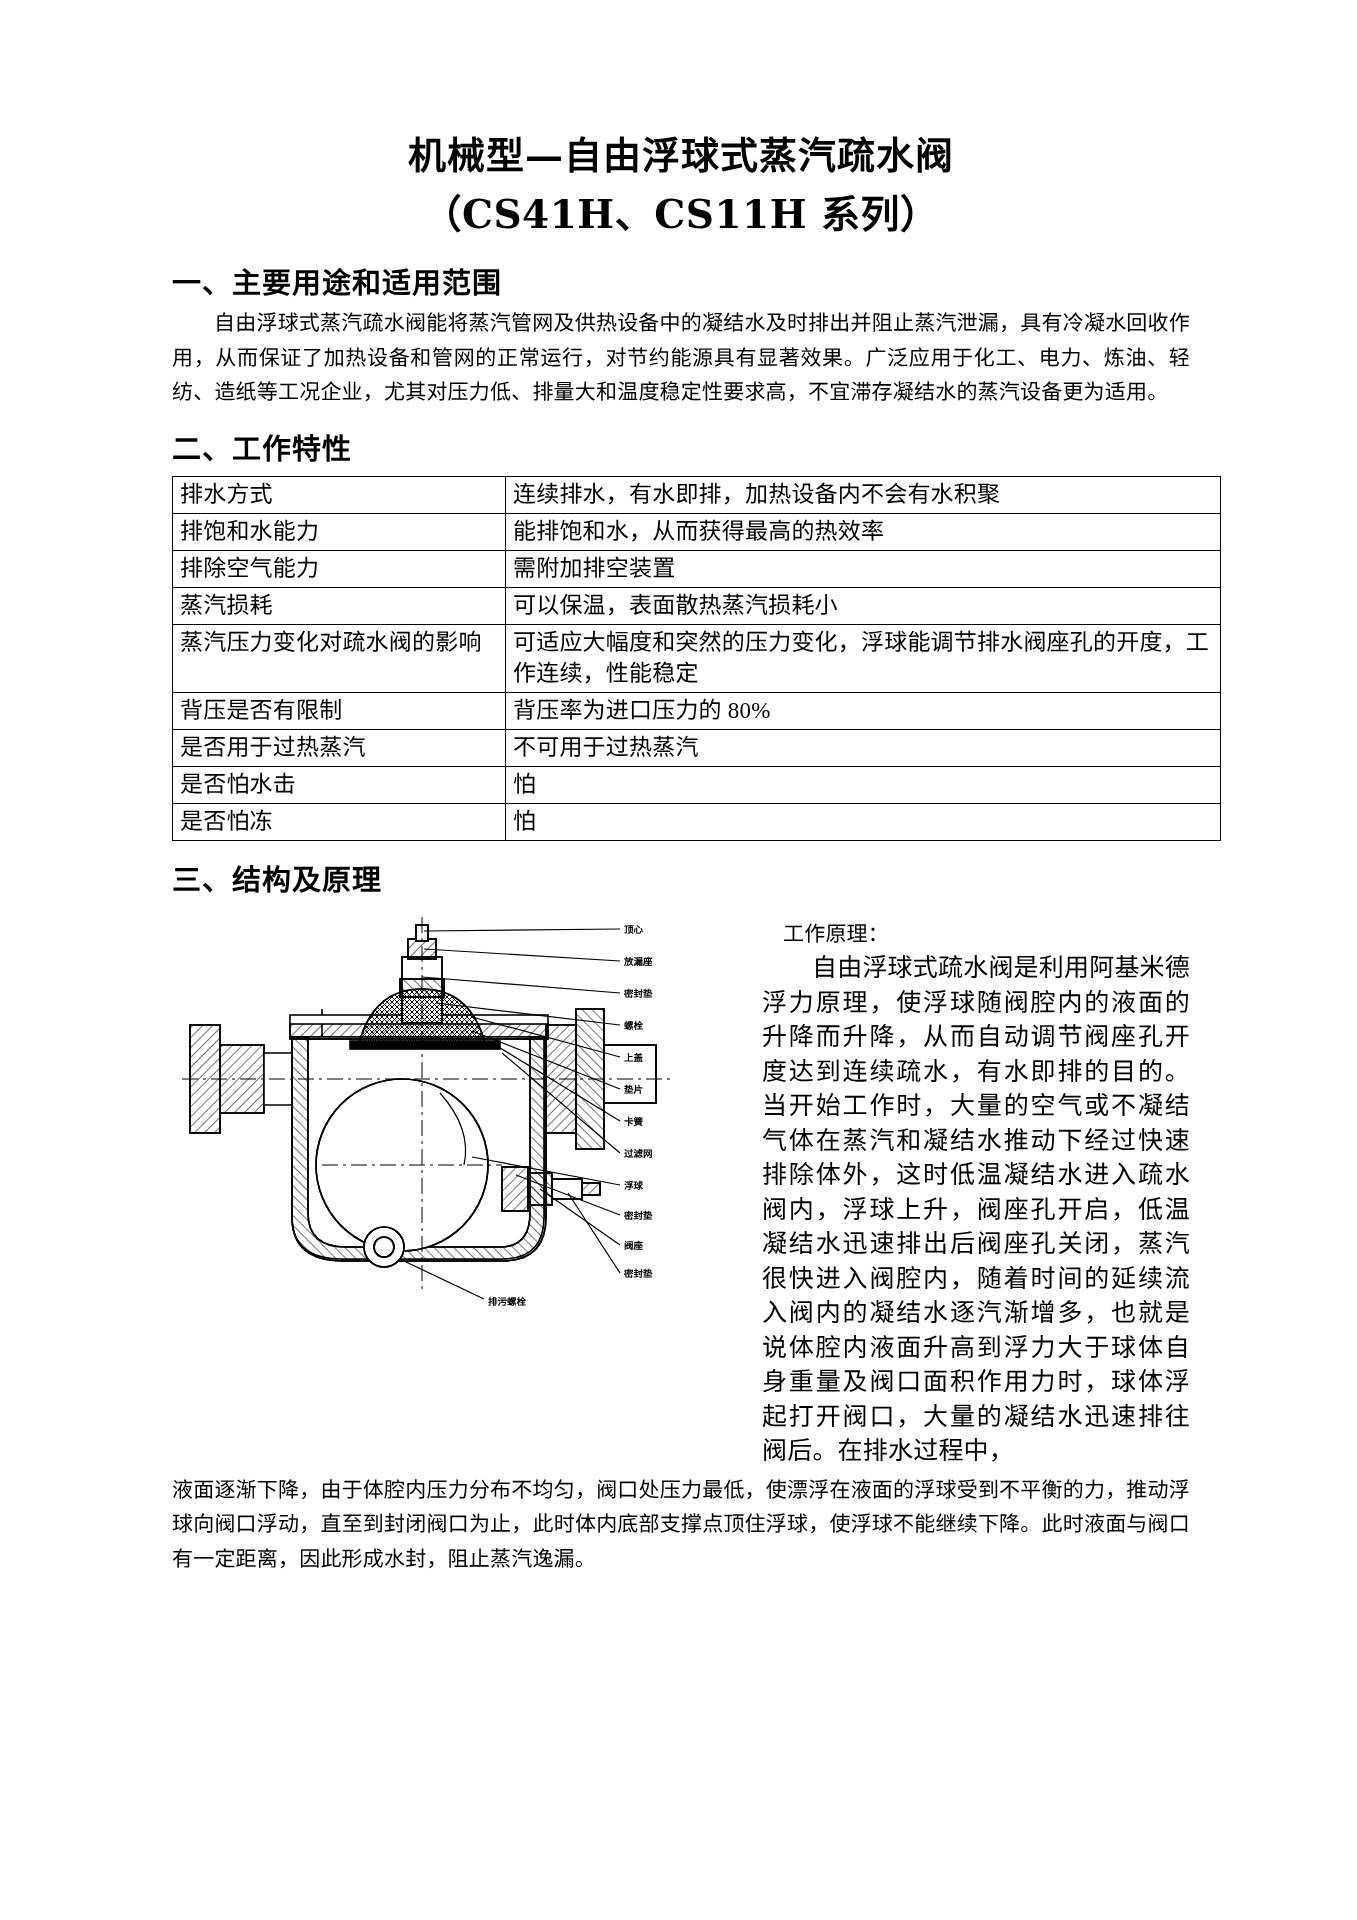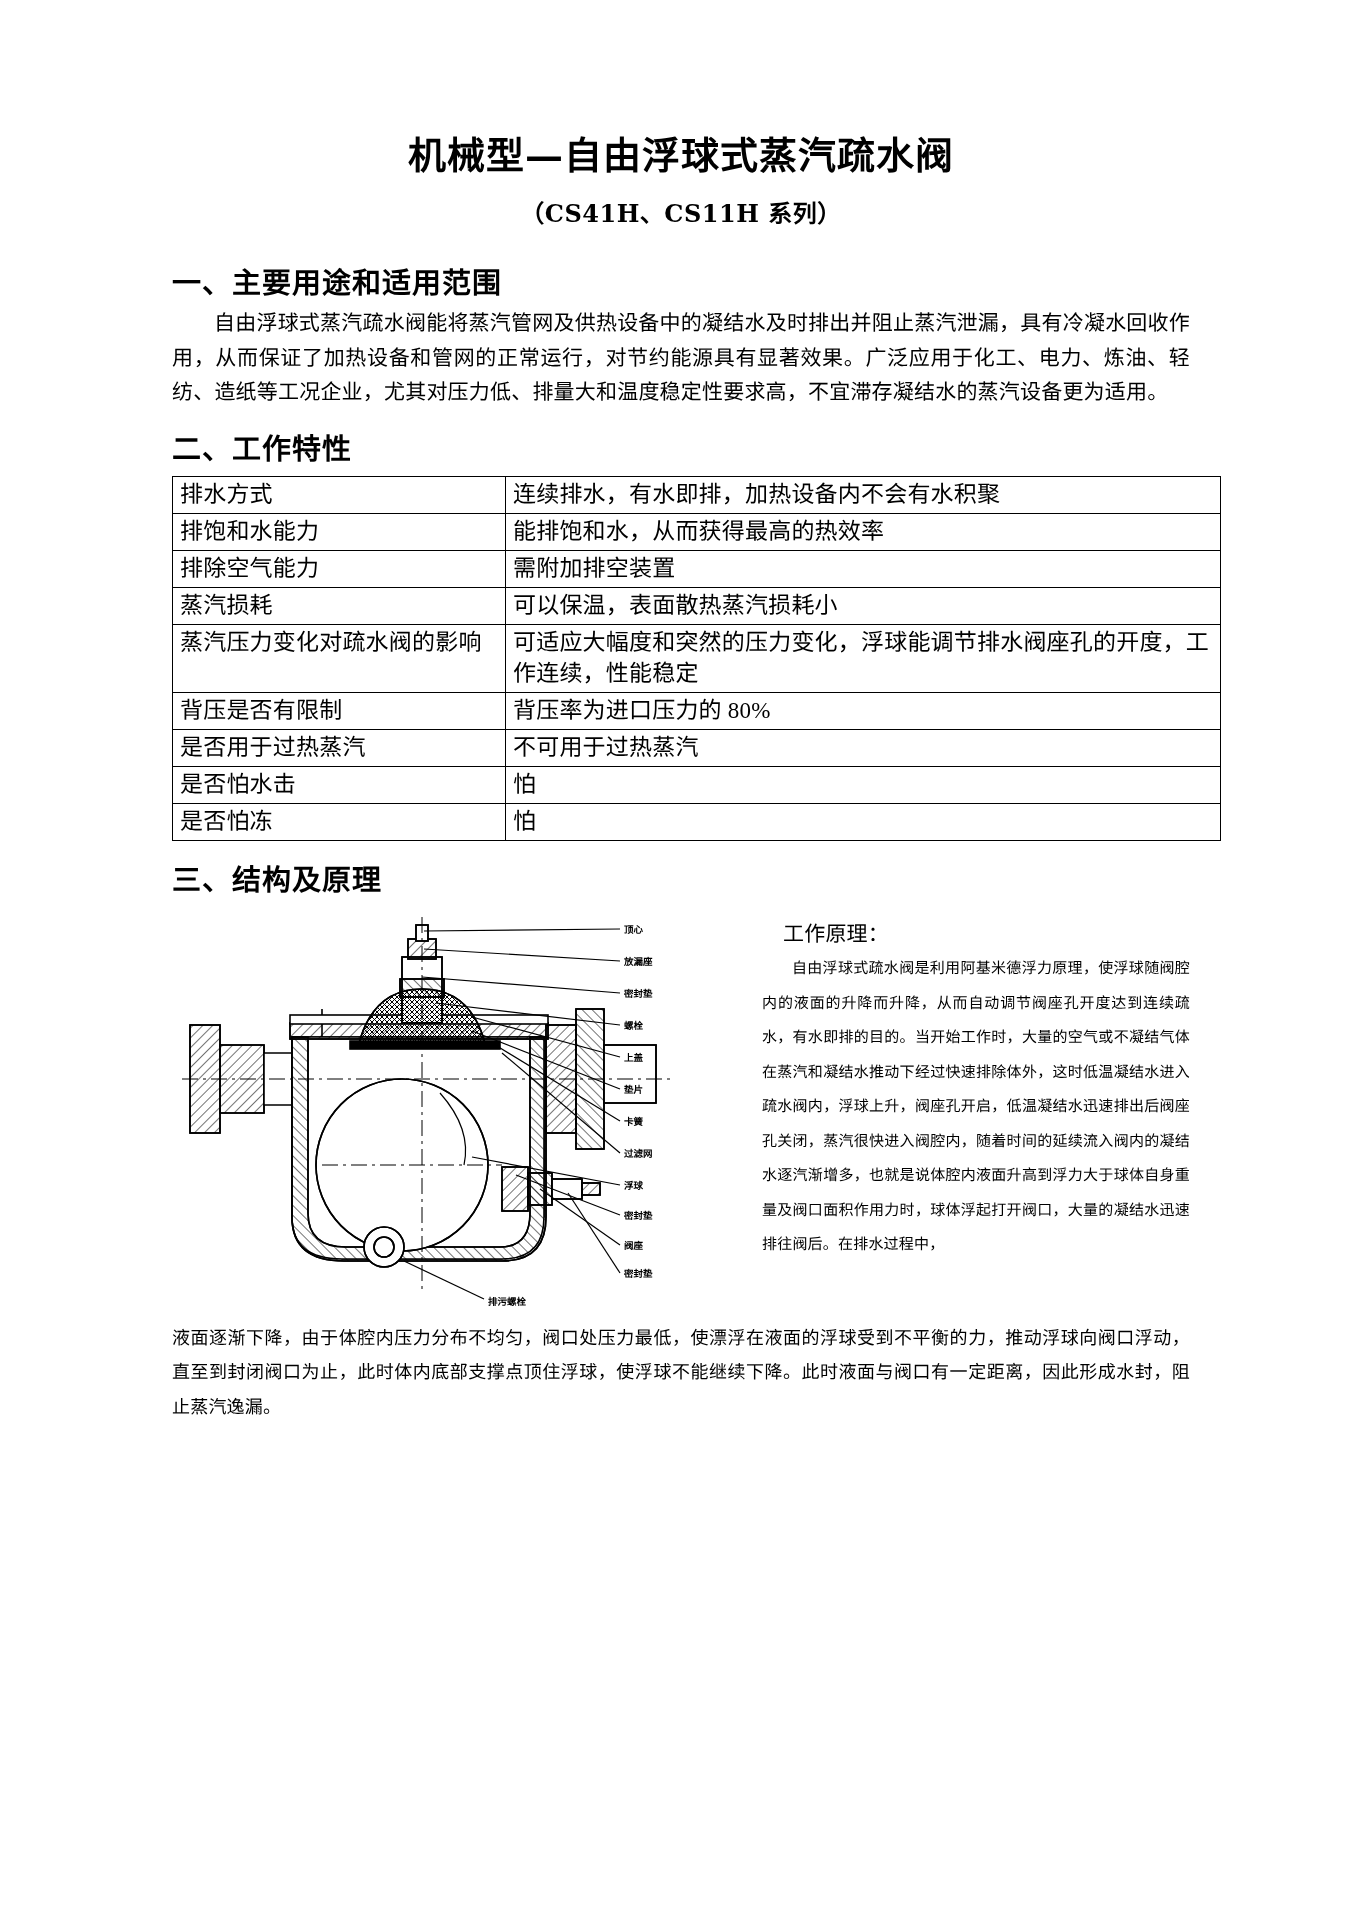--- a/index.html
+++ b/index.html
@@ -40,21 +40,21 @@
   .doc-title-2 {
     font-family: "DejaVu Serif", "Liberation Serif", serif;
     font-weight: bold;
     font-size: 38px;
     line-height: 56px;
     letter-spacing: 1px;
   }
   .doc-title-3 {
     font-family: "DejaVu Serif", "Liberation Serif", serif;
     font-weight: bold;
-    font-size: 24px;
+    font-size: 39px;
     line-height: 60px;
     letter-spacing: 0.5px;
   }
 
   
   .section-heading {
     font-family: "DejaVu Serif", "Liberation Serif", serif;
     font-weight: bold;
     font-size: 29px;
     line-height: 34px;
@@ -114,32 +114,32 @@
   }
   .principle-title {
     font-family: "DejaVu Serif", "Liberation Serif", serif;
     font-size: 21px;
     line-height: 34.5px;
     text-indent: 1em;
     letter-spacing: 0.2px;
   }
   .principle-body {
     font-family: "DejaVu Serif", "Liberation Serif", serif;
-    font-size: 15px;
+    font-size: 25px;
     line-height: 34.5px;
     text-align: justify;
     text-justify: inter-ideograph;
     text-indent: 2em;
     letter-spacing: 0.2px;
     margin: 0;
   }
 
   .bottom-para {
     font-family: "DejaVu Serif", "Liberation Serif", serif;
-    font-size: 18px;
+    font-size: 21px;
     line-height: 34.5px;
     text-align: justify;
     text-justify: inter-ideograph;
     text-indent: 0;
     letter-spacing: 0.2px;
     margin-top: 4px;
   }
 
   .fig-label {
     font-family: "DejaVu Sans", "Liberation Sans", sans-serif;

